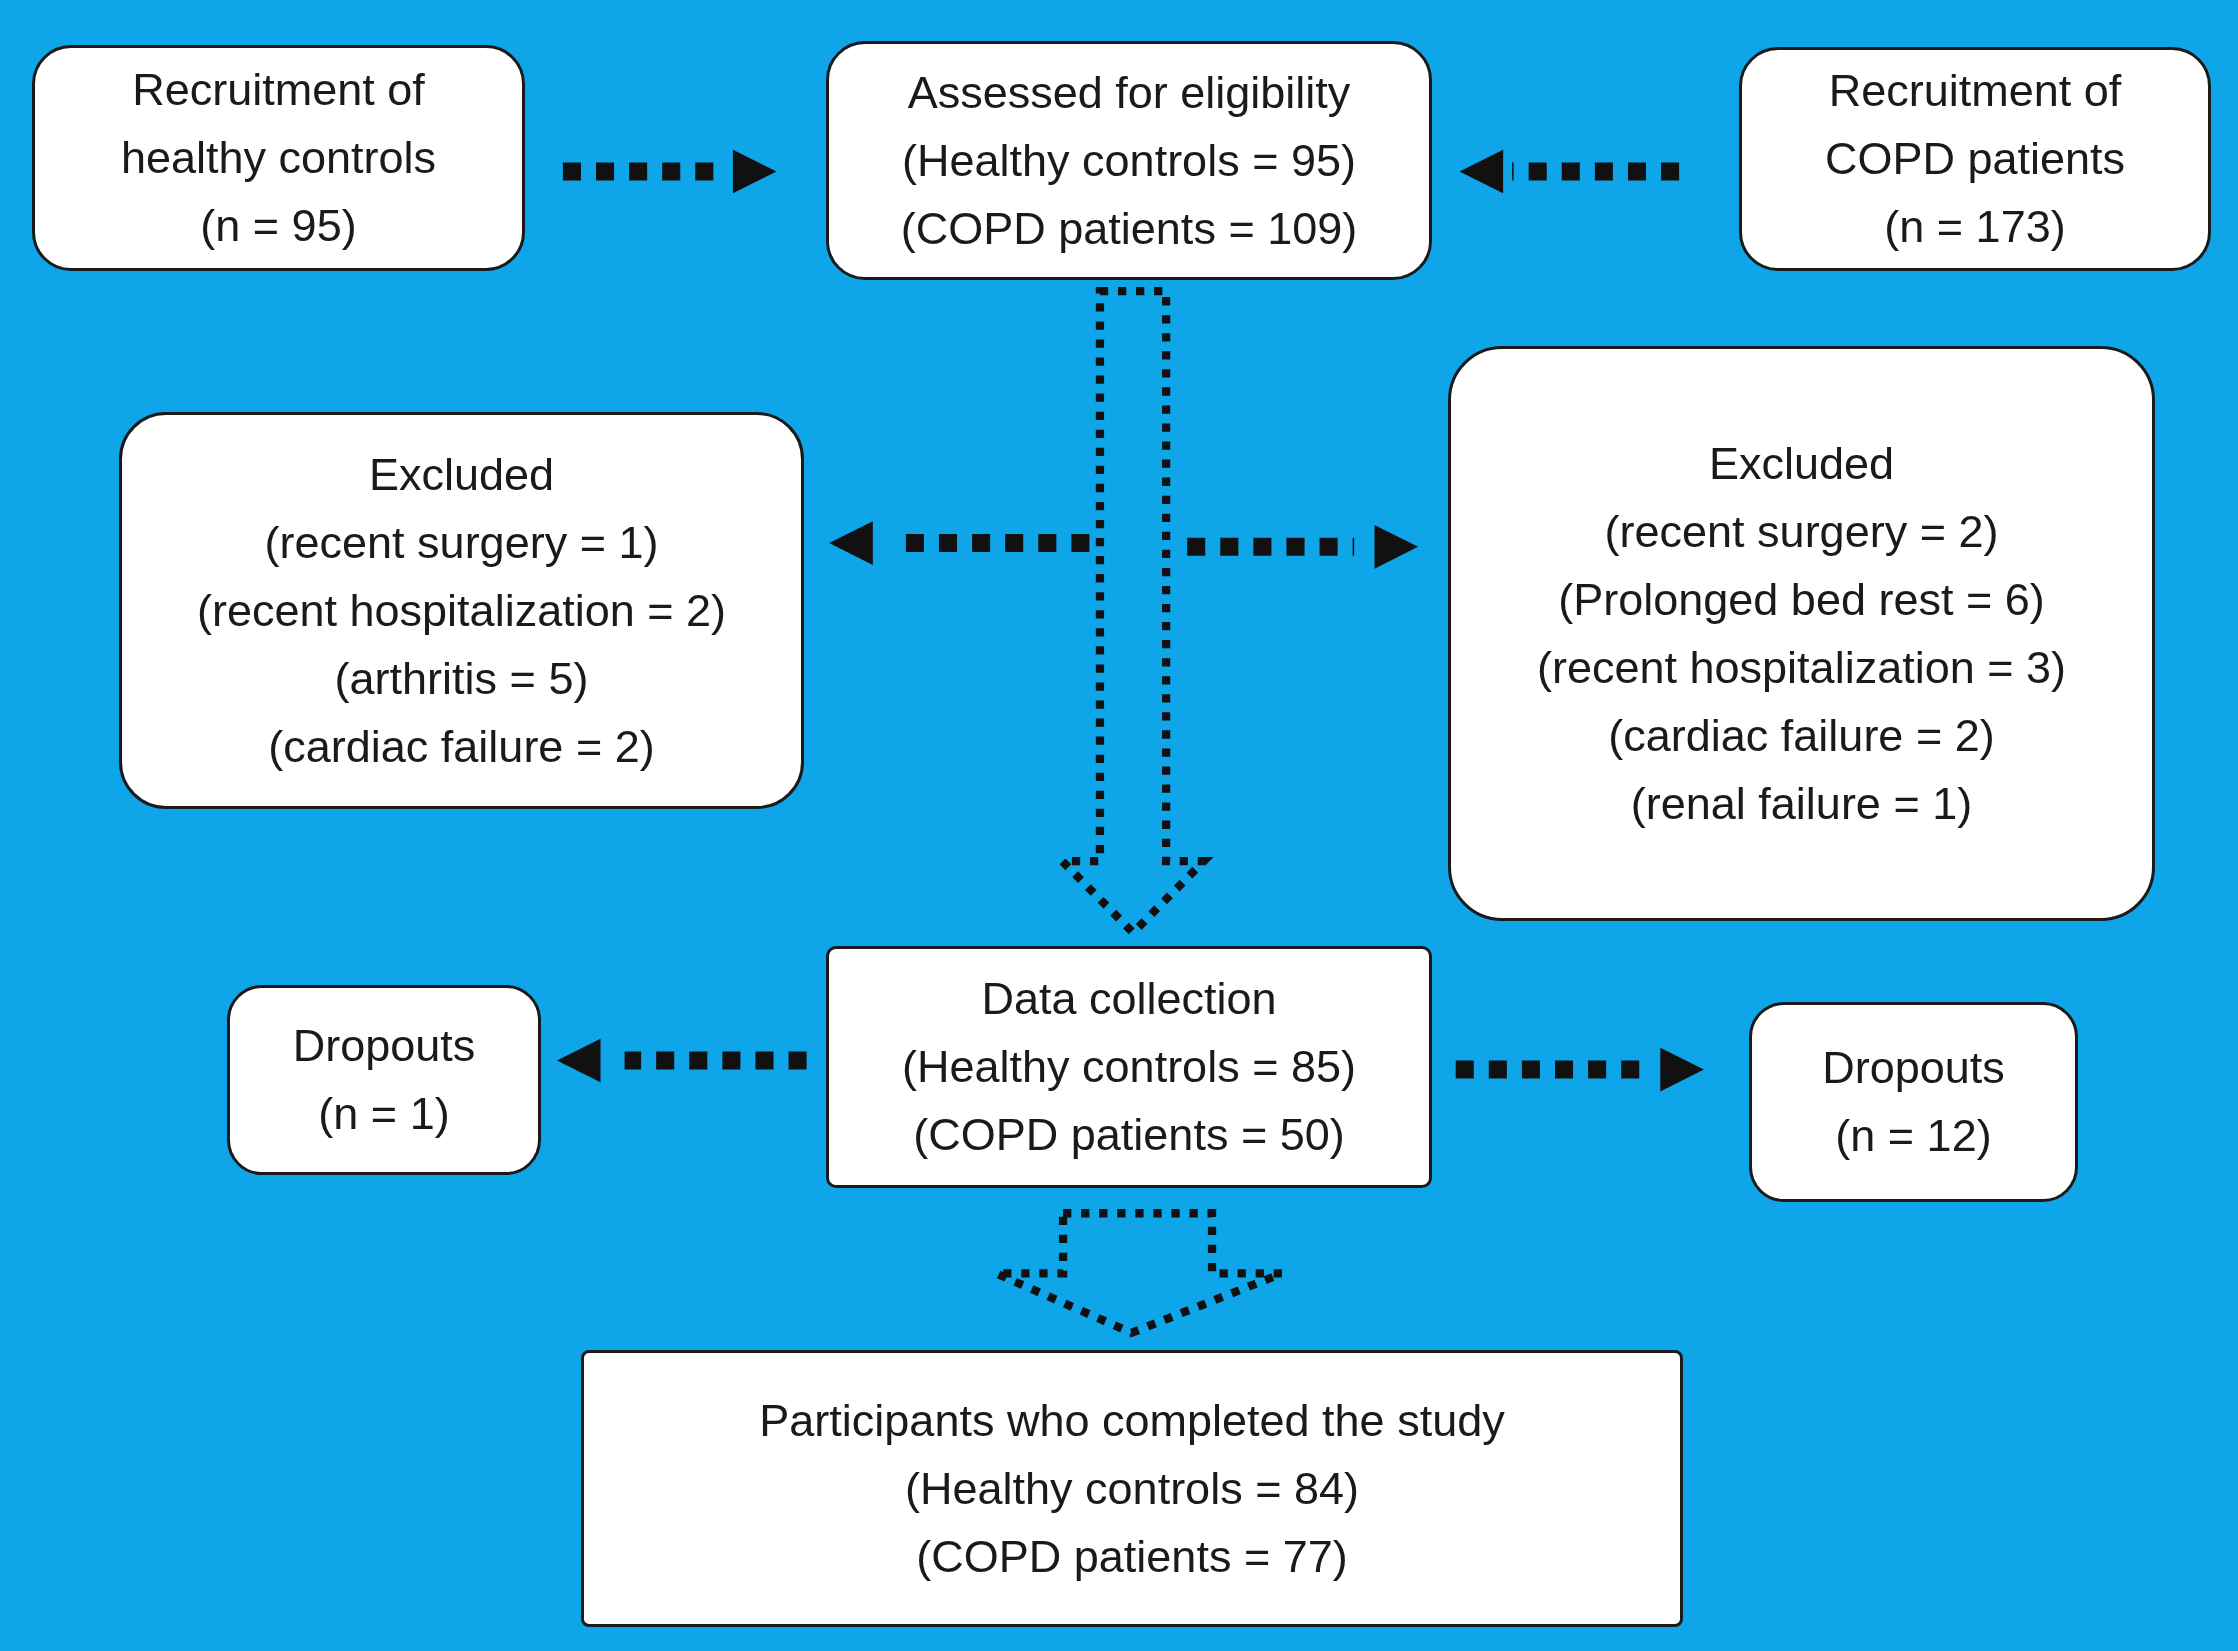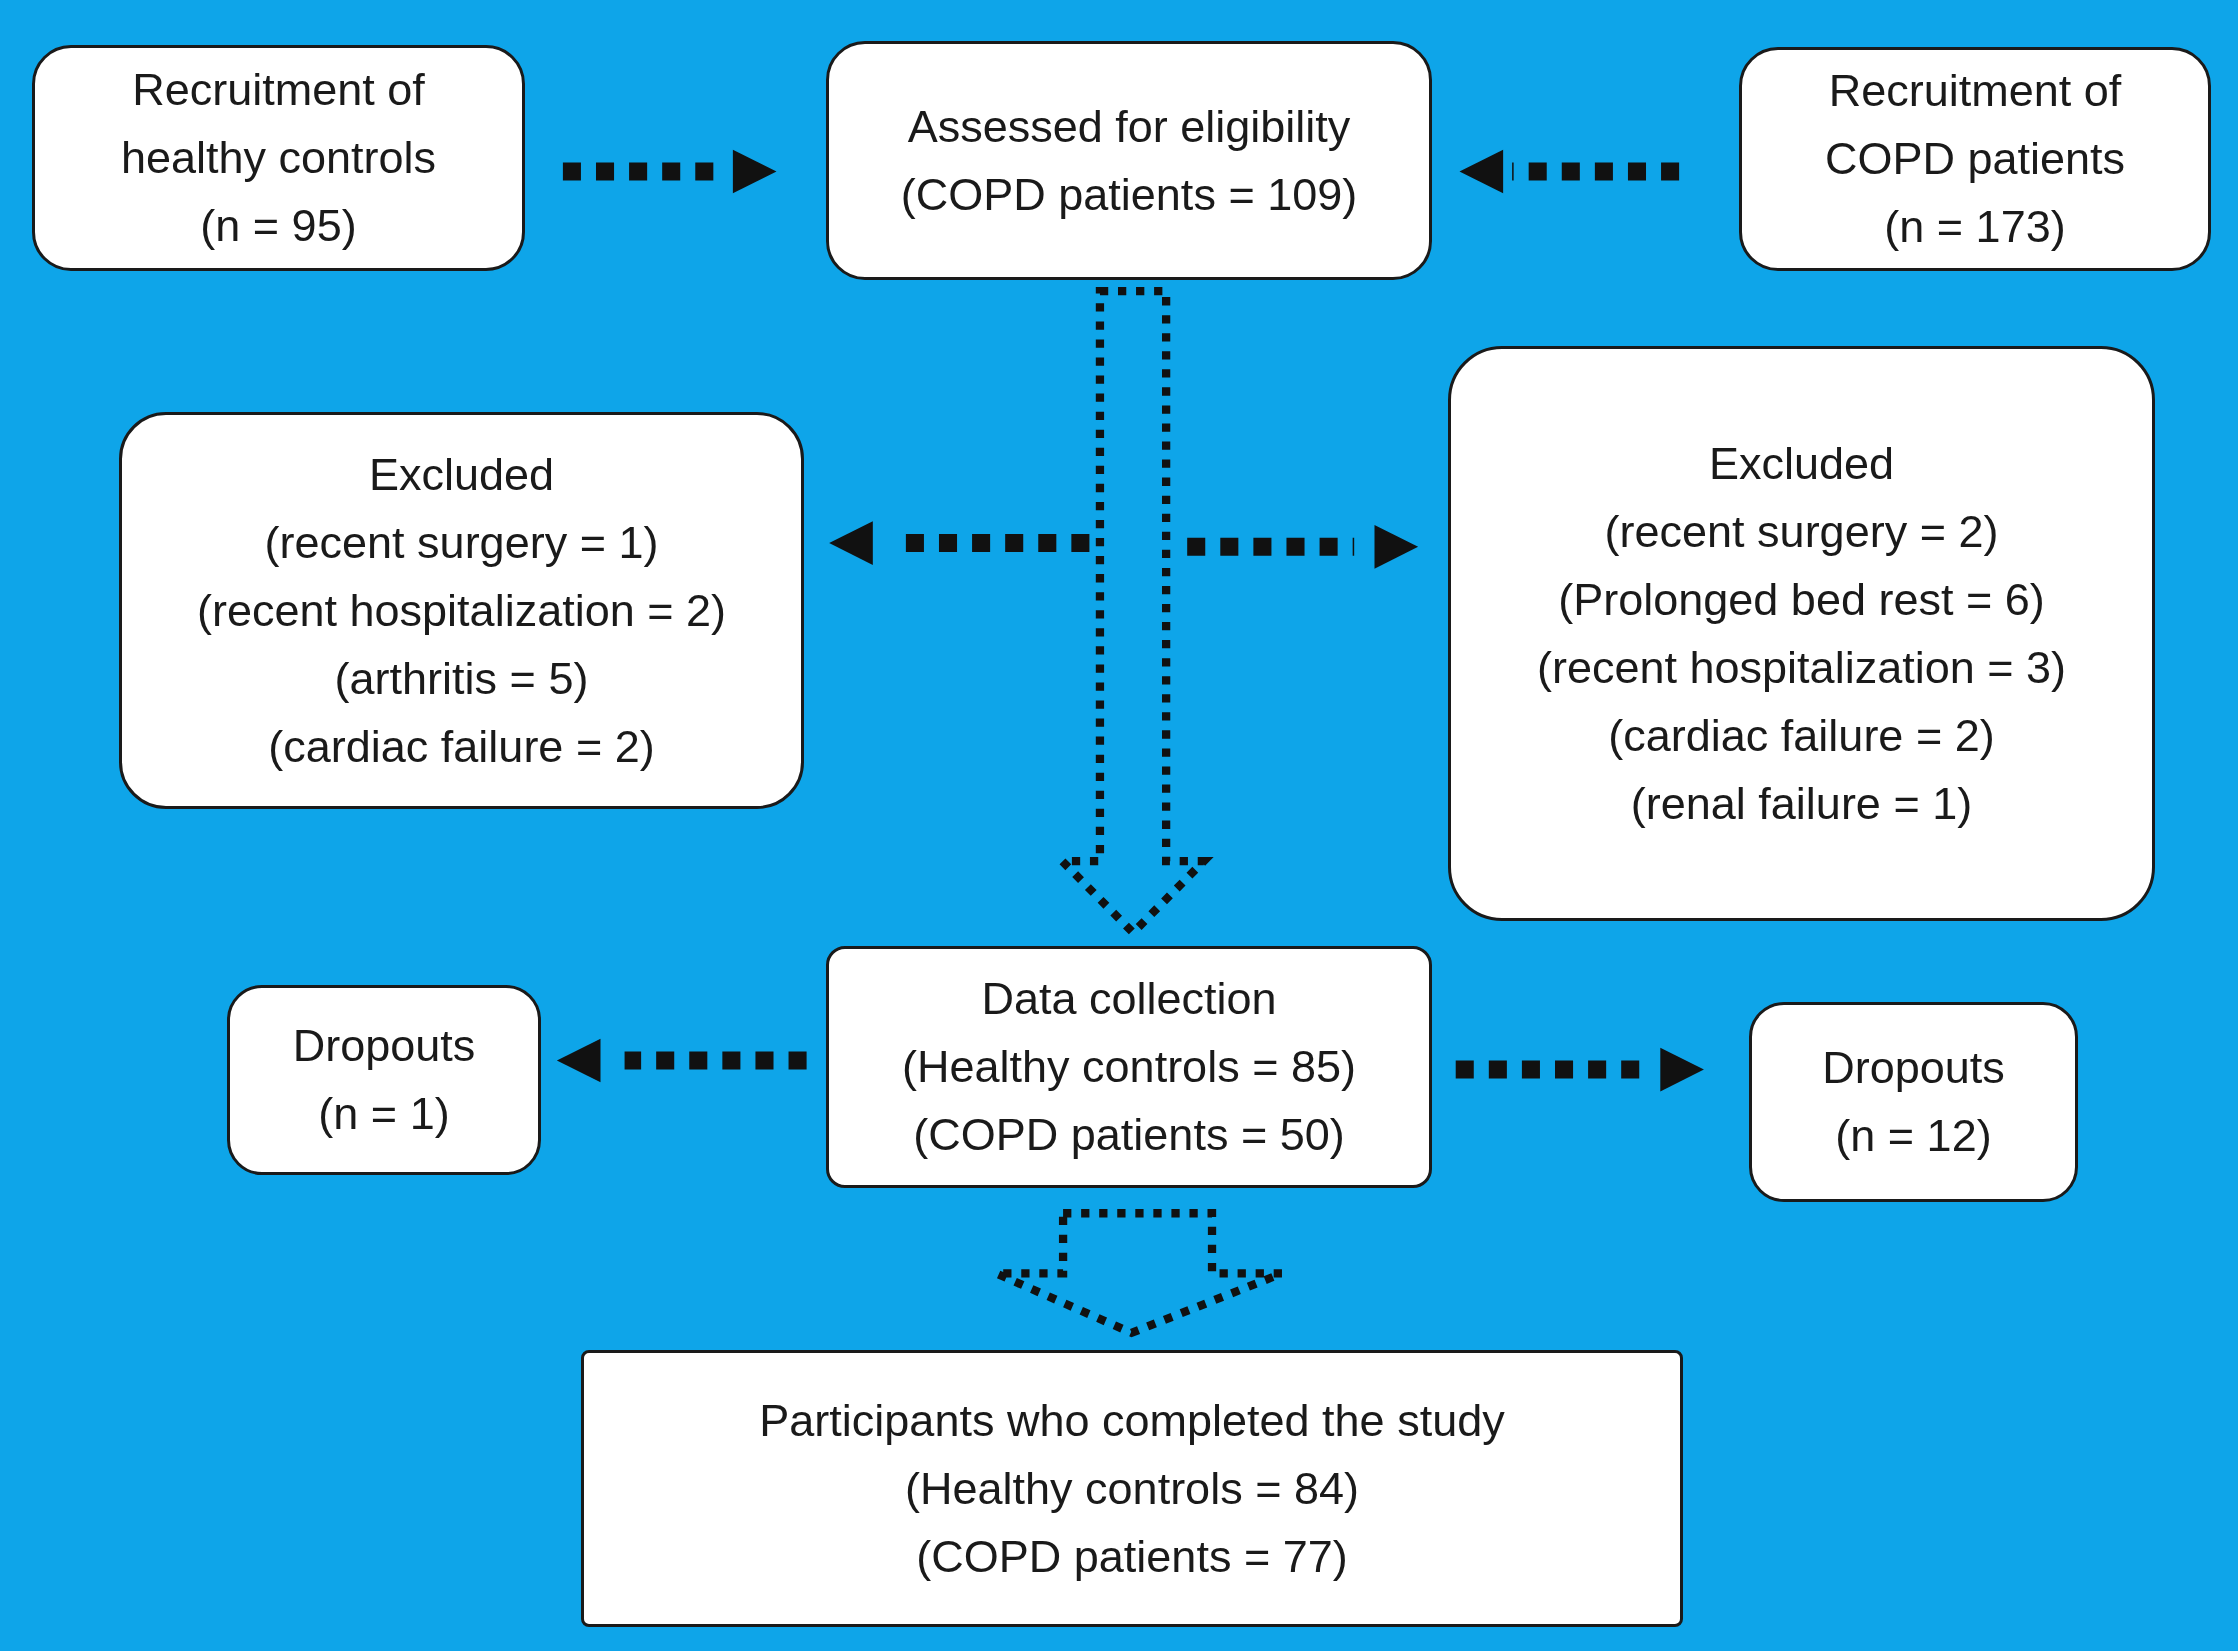--- a/index.html
+++ b/index.html
@@ -36,21 +36,21 @@
     color: #1a1a1a;
     z-index: 2;
   }
   .line { white-space: nowrap; }
 
   .b-recruit-hc   { left: 32px;   top: 45px;   width: 493px;  height: 226px; border-radius: 39px; }
   .b-eligibility  { left: 826px; top: 41px;   width: 606px;  height: 239px; border-radius: 39px; text-align: right; }
   .b-recruit-copd { left: 1739px; top: 47px;   width: 472px;  height: 224px; border-radius: 39px; }
   .b-excluded-hc  { left: 119px;  top: 412px;  width: 685px;  height: 397px; border-radius: 47px; }
   .b-excluded-copd{ left: 1448px; top: 346px;  width: 707px;  height: 575px; border-radius: 54px; }
-  .b-data-coll    { left: 826px; top: 946px; width: 606px;  height: 242px; border-radius: 19px; }
+  .b-data-coll    { left: 826px; top: 946px; width: 606px;  height: 242px; border-radius: 10px; }
   .b-dropouts-hc  { left: 227px;  top: 985px; width: 314px;  height: 190px; border-radius: 35px; }
   .b-dropouts-copd{ left: 1749px; top: 1002px; width: 329px;  height: 200px; border-radius: 35px; }
   .b-completed    { left: 581px;  top: 1350px; width: 1102px; height: 277px; border-radius: 8px; }
 </style>
 </head>
 <body>
 
 <div id="canvas">
 
   <svg id="arrow-layer" viewBox="0 0 2976 2195" xmlns="http://www.w3.org/2000/svg">
@@ -91,20 +91,21 @@
   </svg>
 
   <div class="box b-recruit-hc">
     <div class="line">Recruitment of</div>
     <div class="line">healthy controls</div>
     <div class="line">(n = 95)</div>
   </div>
 
   <div class="box b-eligibility">
     <div class="line">Assessed for eligibility</div>
+    <div class="line">(Healthy controls = 95)</div>
     <div class="line">(COPD patients = 109)</div>
   </div>
 
   <div class="box b-recruit-copd">
     <div class="line">Recruitment of</div>
     <div class="line">COPD patients</div>
     <div class="line">(n = 173)</div>
   </div>
 
   <div class="box b-excluded-hc">

